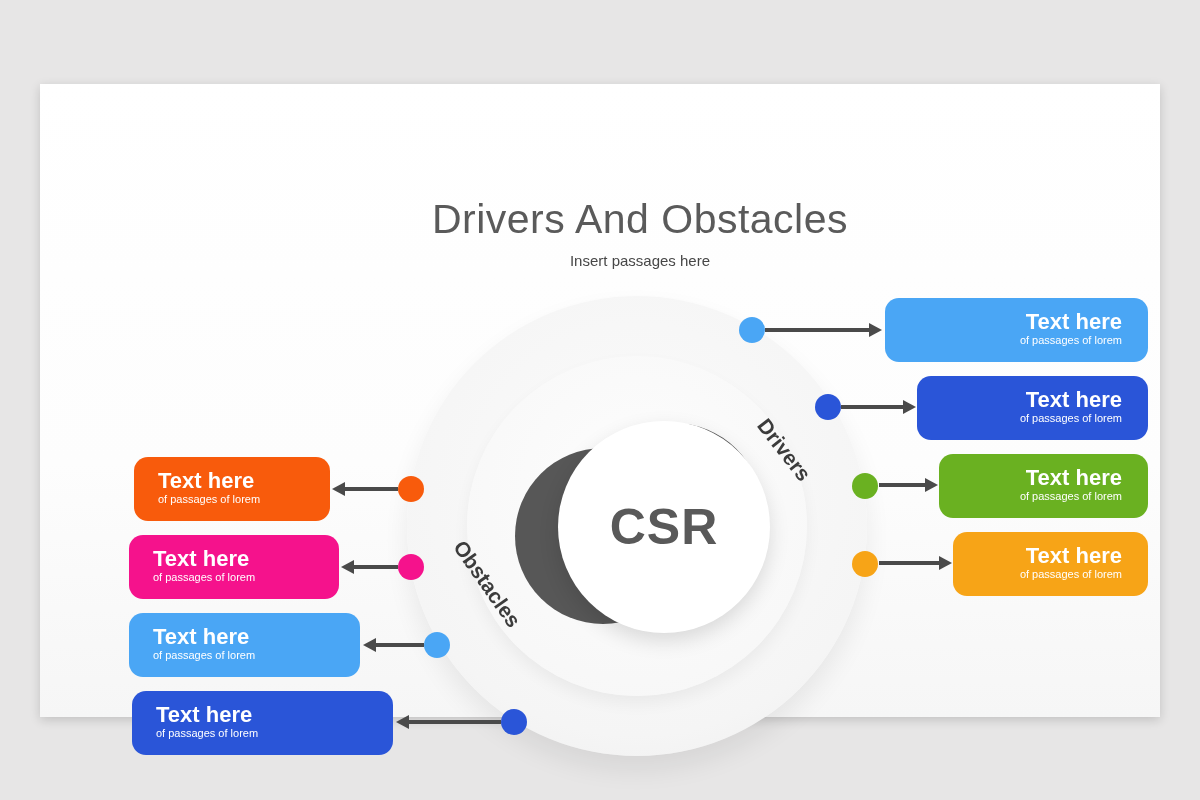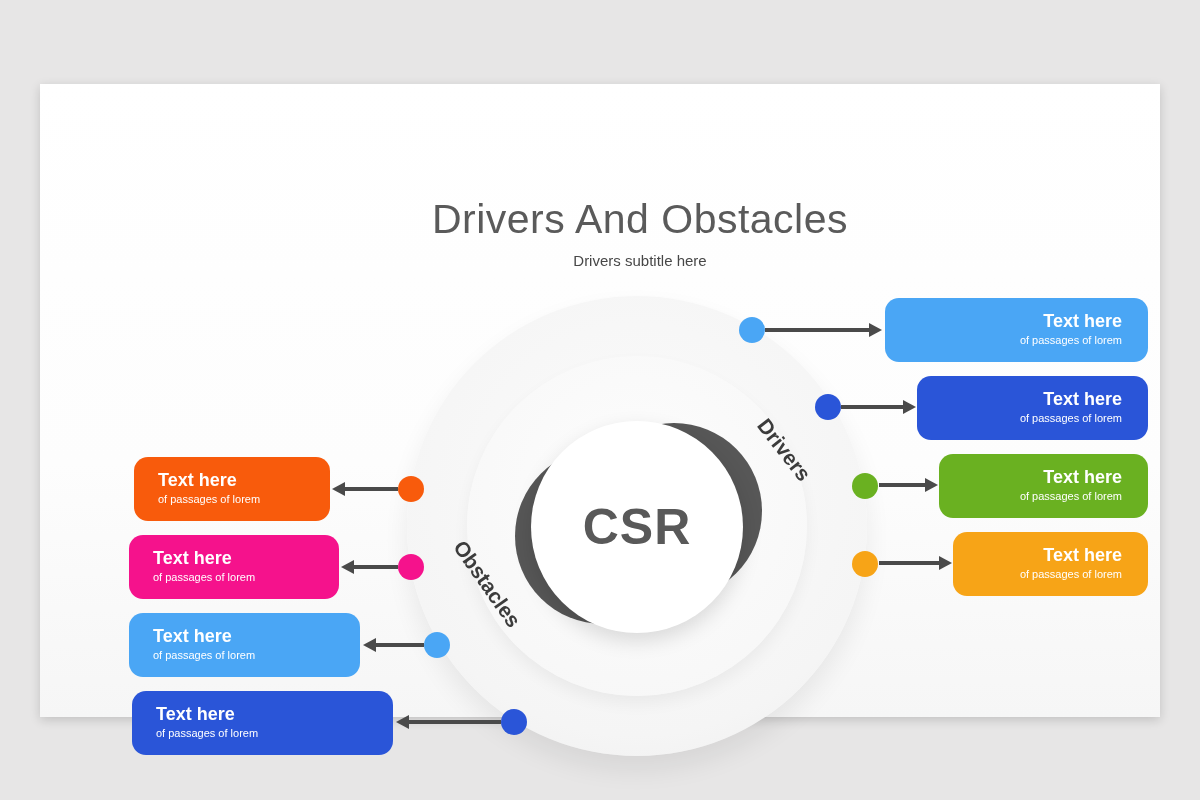--- a/index.html
+++ b/index.html
@@ -35,21 +35,21 @@
     border-radius:50%;
     background:radial-gradient(circle at 50% 40%, #fdfdfd 0%, #f7f7f7 85%, #f0f0f0 100%);
     box-shadow:0 8px 16px rgba(0,0,0,0.05);
   }
   .crescent {
     position:absolute; width:176px; height:176px; border-radius:50%;
   }
   .crescent-drivers   { left:546px; top:339px; }
   .crescent-obstacles { left:475px; top:364px; }
   .center-circle {
-    position:absolute; left:491px; top:337px; width:212px; height:212px;
+    position:absolute; left:518px; top:337px; width:212px; height:212px;
     border-radius:50%; background:#ffffff;
     box-shadow:0 8px 20px rgba(0,0,0,0.13);
     display:flex; align-items:center; justify-content:center;
   }
   .center-label {
     font-size:50px; font-weight:700; color:#595959; letter-spacing:1px;
   }
 
   .ring-label {
     position:absolute; font-size:21px; font-weight:700; color:#3c3c3c;
@@ -89,41 +89,41 @@
   .arr-l2 { left:314px; top:481px; width:44px; }
   .arr-l3 { left:336px; top:559px; width:48px; }
   .arr-l4 { left:369px; top:636px; width:92px; }
 
   
   .tbox {
     position:absolute; height:64px; border-radius:14px;
     display:flex; flex-direction:column; justify-content:center;
     color:#ffffff;
   }
-  .tbox .t1 { font-size:18px; font-weight:700; line-height:21px; }
+  .tbox .t1 { font-size:22px; font-weight:700; line-height:21px; }
   .tbox .t2 { font-size:11px; font-weight:400; line-height:17px; }
   .tbox-right { align-items:flex-end; text-align:right; padding-right:26px; }
   .tbox-left  { align-items:flex-start; text-align:left; padding-left:24px; }
   .box-r1 { left:845px; top:214px; width:263px; }
   .box-r2 { left:877px; top:292px; width:231px; }
   .box-r3 { left:899px; top:370px; width:209px; }
   .box-r4 { left:913px; top:448px; width:195px; }
   .box-l1 { left:94px;  top:373px; width:196px; }
   .box-l2 { left:89px;  top:451px; width:210px; }
   .box-l3 { left:89px;  top:529px; width:231px; }
   .box-l4 { left:92px;  top:607px; width:261px; }
 </style>
 </head>
 <body>
 
 <div class="stage">
   <div class="slide-card">
 
     <div class="title">Drivers And Obstacles</div>
-    <div class="subtitle">Drivers subtitle here</div>
+    <div class="subtitle">Insert passages here</div>
 
     <div class="outer-circle"></div>
     <div class="inner-ring"></div>
     <div class="crescent crescent-drivers" style="background: rgb(87, 87, 87);"></div>
     <div class="crescent crescent-obstacles" style="background: rgb(87, 87, 87);"></div>
     <div class="center-circle">
       <div class="center-label">CSR</div>
     </div>
     <div class="ring-label drivers-label">Drivers</div>
     <div class="ring-label obstacles-label">Obstacles</div>

